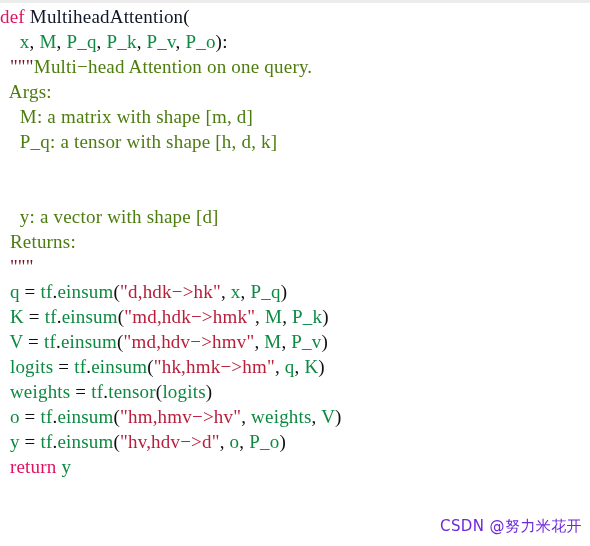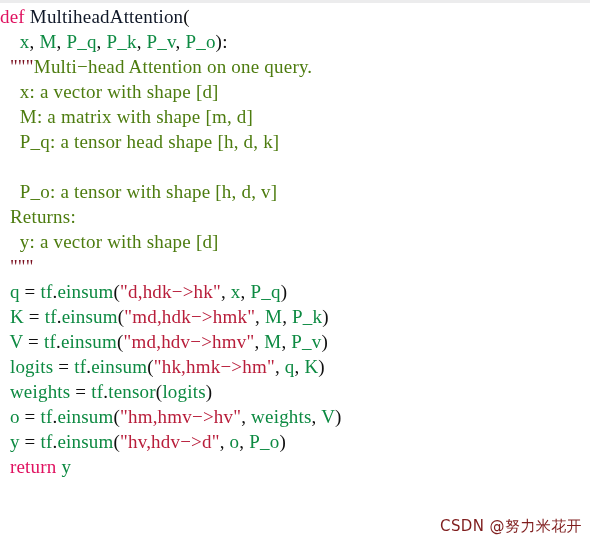--- a/index.html
+++ b/index.html
@@ -52,43 +52,43 @@
   .tok-str     { color: #b81d3a; }   
   .tok-quote   { color: #7a1020; }   
   .tok-doc     { color: #4d7c0f; }   
 
   #watermark {
     position: absolute;
     right: 8px;
     bottom: 10px;
     font-family: "DejaVu Sans", "Liberation Sans", sans-serif;
     font-size: 15px;
-    color: #7f1d1d;
+    color: #6d28d9;
     letter-spacing: 0.4px;
     white-space: nowrap;
     user-select: none;
     margin-left: 31px;
   }
 </style>
 </head>
 <body>
 
 <div id="top-edge-strip"></div>
 
 <div id="code-listing">
     <div class="code-line"><span class="tok-kw">def</span><span class="tok-punct"> </span><span class="tok-fn">MultiheadAttention</span><span class="tok-punct">(</span></div>
     <div class="code-line"><span class="tok-punct">    </span><span class="tok-name">x</span><span class="tok-punct">, </span><span class="tok-name">M</span><span class="tok-punct">, </span><span class="tok-name">P_q</span><span class="tok-punct">, </span><span class="tok-name">P_k</span><span class="tok-punct">, </span><span class="tok-name">P_v</span><span class="tok-punct">, </span><span class="tok-name">P_o</span><span class="tok-punct">):</span></div>
     <div class="code-line"><span class="tok-punct">  </span><span class="tok-quote">"""</span><span class="tok-doc">Multi−head Attention on one query.</span></div>
-    <div class="code-line"><span class="tok-punct">    </span><span class="tok-doc">x: a vector with shape [d]</span></div>
+    <div class="code-line"><span class="tok-punct">  </span><span class="tok-doc">Args:</span></div>
     <div class="code-line"><span class="tok-punct">    </span><span class="tok-doc">M: a matrix with shape [m, d]</span></div>
-    <div class="code-line"><span class="tok-punct">    </span><span class="tok-doc">P_q: a tensor head shape [h, d, k]</span></div>
+    <div class="code-line"><span class="tok-punct">    </span><span class="tok-doc">P_q: a tensor with shape [h, d, k]</span></div>
     <div class="code-line"><span class="tok-punct">    </span></div>
-    <div class="code-line"><span class="tok-punct">    </span><span class="tok-doc">P_o: a tensor with shape [h, d, v]</span></div>
+    <div class="code-line"><span class="tok-punct">    </span></div>
+    <div class="code-line"><span class="tok-punct">    </span><span class="tok-doc">y: a vector with shape [d]</span></div>
     <div class="code-line"><span class="tok-punct">  </span><span class="tok-doc">Returns:</span></div>
-    <div class="code-line"><span class="tok-punct">    </span><span class="tok-doc">y: a vector with shape [d]</span></div>
     <div class="code-line"><span class="tok-punct">  </span><span class="tok-quote">"""</span></div>
     <div class="code-line"><span class="tok-punct">  </span><span class="tok-name">q</span><span class="tok-punct"> = </span><span class="tok-name">tf</span><span class="tok-punct">.</span><span class="tok-name">einsum</span><span class="tok-punct">(</span><span class="tok-str">"d,hdk−&gt;hk"</span><span class="tok-punct">, </span><span class="tok-name">x</span><span class="tok-punct">, </span><span class="tok-name">P_q</span><span class="tok-punct">)</span></div>
     <div class="code-line"><span class="tok-punct">  </span><span class="tok-name">K</span><span class="tok-punct"> = </span><span class="tok-name">tf</span><span class="tok-punct">.</span><span class="tok-name">einsum</span><span class="tok-punct">(</span><span class="tok-str">"md,hdk−&gt;hmk"</span><span class="tok-punct">, </span><span class="tok-name">M</span><span class="tok-punct">, </span><span class="tok-name">P_k</span><span class="tok-punct">)</span></div>
     <div class="code-line"><span class="tok-punct">  </span><span class="tok-name">V</span><span class="tok-punct"> = </span><span class="tok-name">tf</span><span class="tok-punct">.</span><span class="tok-name">einsum</span><span class="tok-punct">(</span><span class="tok-str">"md,hdv−&gt;hmv"</span><span class="tok-punct">, </span><span class="tok-name">M</span><span class="tok-punct">, </span><span class="tok-name">P_v</span><span class="tok-punct">)</span></div>
     <div class="code-line"><span class="tok-punct">  </span><span class="tok-name">logits</span><span class="tok-punct"> = </span><span class="tok-name">tf</span><span class="tok-punct">.</span><span class="tok-name">einsum</span><span class="tok-punct">(</span><span class="tok-str">"hk,hmk−&gt;hm"</span><span class="tok-punct">, </span><span class="tok-name">q</span><span class="tok-punct">, </span><span class="tok-name">K</span><span class="tok-punct">)</span></div>
     <div class="code-line"><span class="tok-punct">  </span><span class="tok-name">weights</span><span class="tok-punct"> = </span><span class="tok-name">tf</span><span class="tok-punct">.</span><span class="tok-name">tensor</span><span class="tok-punct">(</span><span class="tok-name">logits</span><span class="tok-punct">)</span></div>
     <div class="code-line"><span class="tok-punct">  </span><span class="tok-name">o</span><span class="tok-punct"> = </span><span class="tok-name">tf</span><span class="tok-punct">.</span><span class="tok-name">einsum</span><span class="tok-punct">(</span><span class="tok-str">"hm,hmv−&gt;hv"</span><span class="tok-punct">, </span><span class="tok-name">weights</span><span class="tok-punct">, </span><span class="tok-name">V</span><span class="tok-punct">)</span></div>
     <div class="code-line"><span class="tok-punct">  </span><span class="tok-name">y</span><span class="tok-punct"> = </span><span class="tok-name">tf</span><span class="tok-punct">.</span><span class="tok-name">einsum</span><span class="tok-punct">(</span><span class="tok-str">"hv,hdv−&gt;d"</span><span class="tok-punct">, </span><span class="tok-name">o</span><span class="tok-punct">, </span><span class="tok-name">P_o</span><span class="tok-punct">)</span></div>
     <div class="code-line"><span class="tok-punct">  </span><span class="tok-kw">return</span><span class="tok-punct"> </span><span class="tok-name">y</span></div>
   </div>

